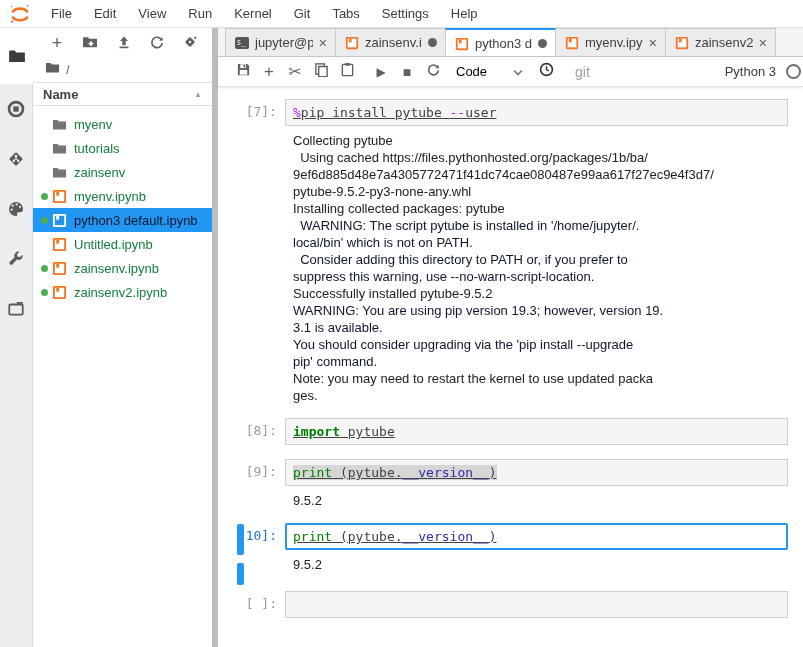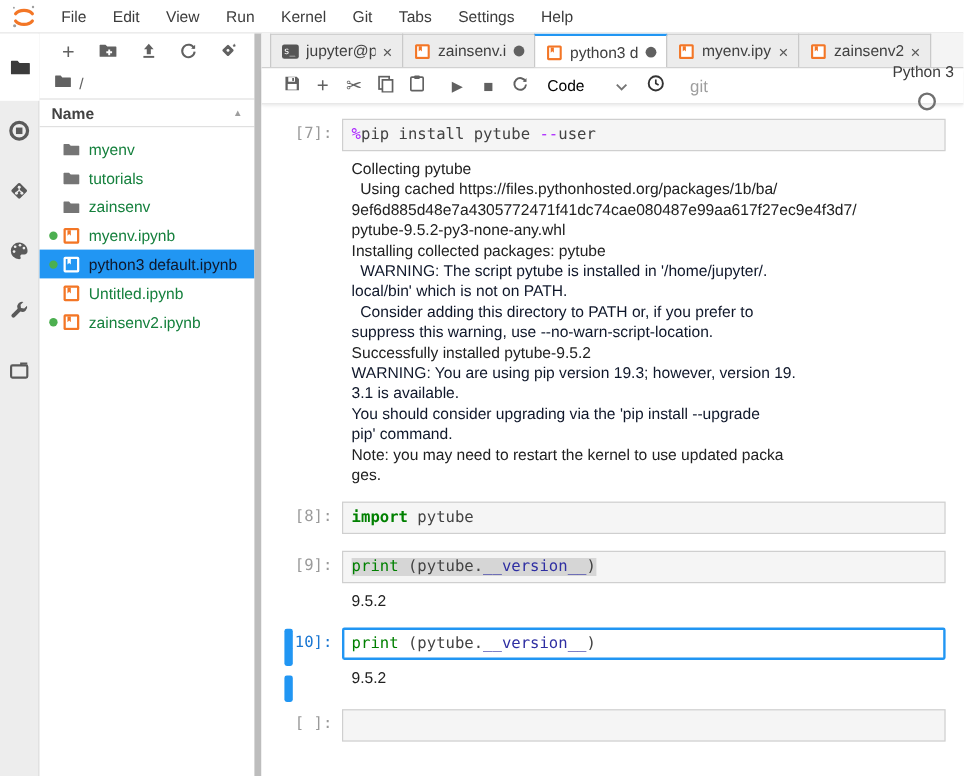--- a/index.html
+++ b/index.html
@@ -55,32 +55,32 @@
   .term-ic { width:14px; height:12px; background:#555; border-radius:2px; color:#fff; font-size:8px; line-height:11px;
              text-align:left; padding-left:2px; font-family:"DejaVu Sans Mono",monospace; }
 
   .nbtoolbar { height:30px; background:#fff; display:flex; align-items:center; padding:0 8px 0 12px; gap:0;
                border-bottom:1px solid #e3e3e3; box-shadow:0 1px 3px rgba(0,0,0,.10); flex:0 0 auto; z-index:1; }
   .tb-btn { width:26px; height:24px; display:flex; align-items:center; justify-content:center; color:#616161; }
   .tb-glyph { font-size:14px; color:#616161; }
   .tb-run { font-size:12px; color:#616161; }
   .celltype { display:flex; align-items:center; gap:26px; margin-left:10px; font-size:13px; color:#000000; }
   .git-label { color:#9e9e9e; font-size:14px; margin-left:16px; }
-  .kernel { margin-left:auto; display:flex; align-items:center; gap:10px; font-size:13px; color:#3c3c3c;flex-direction:column; }
+  .kernel { margin-left:auto; display:flex; align-items:center; gap:10px; font-size:13px; color:#3c3c3c; }
   .kernel-circle { width:15px; height:15px; border:2px solid #707070; border-radius:50%; margin-right:-6px; }
 
   
   .content { flex:1; overflow:hidden; padding-top:12px; background:#fff; }
   .cell { display:flex; margin-bottom:14px; position:relative; }
   .prompt { width:67px; flex:0 0 auto; text-align:right; padding-right:8px; padding-top:5px;
             font-family:"DejaVu Sans Mono",monospace; font-size:13px; color:#9a9a9a; }
   .prompt.active-prompt { color:#1976d2; }
   .cell-body { flex:1; margin-right:15px; min-width:0; }
   .input-box { border:1px solid #cfcfcf; background:#f5f5f5; padding:4px 7px; min-height:27px;
-               font-family:"DejaVu Sans Mono",monospace; font-size:13px; line-height:17px; white-space:pre; }
+               font-family:"DejaVu Sans Mono",monospace; font-size:13px; line-height:17px; white-space:pre;text-decoration:underline; }
   .input-box.focused { background:#fff; border:2px solid #2196f3; border-radius:2px; padding:3px 6px; }
   .output { padding:6px 0 0 8px; font-family:Liberation Sans, sans-serif; font-size:13px; line-height:17px;
             white-space:pre; color:#212121; }
   .tok-magic { color:#aa22ff; }
   .tok-kw { color:#008000; font-weight:bold; }
   .tok-builtin { color:#008000; }
   .tok-prop { color:#2e2ea2; }
   .sel-hl { background:#d6d6d6; }
   .o-warn { color:#0f172a; }
   .o-plain { color:#212121; }
@@ -277,20 +277,33 @@
           <span class="ficon">
               <svg width="15" height="15" viewBox="0 0 16 16">
                 <rect x="1" y="1" width="14" height="14" rx="1.5" fill="#f37626"></rect>
                 <rect x="3" y="3" width="10" height="10" fill="#fff"></rect>
                 <path d="M4.5 3h3v5L6 6.5 4.5 8z" fill="#f37626"></path>
               </svg>
             </span>
           <span class="lbl">Untitled.ipynb</span>
         </div>
 
+        <div class="fb-item">
+          <span class="dot-slot">
+              <span class="run-dot"></span>
+            </span>
+          <span class="ficon">
+              <svg width="15" height="15" viewBox="0 0 16 16">
+                <rect x="1" y="1" width="14" height="14" rx="1.5" fill="#f37626"></rect>
+                <rect x="3" y="3" width="10" height="10" fill="#fff"></rect>
+                <path d="M4.5 3h3v5L6 6.5 4.5 8z" fill="#f37626"></path>
+              </svg>
+            </span>
+          <span class="lbl">zainsenv.ipynb</span>
+        </div>
 
         <div class="fb-item">
           <span class="dot-slot">
               <span class="run-dot"></span>
             </span>
           <span class="ficon">
               <svg width="15" height="15" viewBox="0 0 16 16">
                 <rect x="1" y="1" width="14" height="14" rx="1.5" fill="#f37626"></rect>
                 <rect x="3" y="3" width="10" height="10" fill="#fff"></rect>
                 <path d="M4.5 3h3v5L6 6.5 4.5 8z" fill="#f37626"></path>

